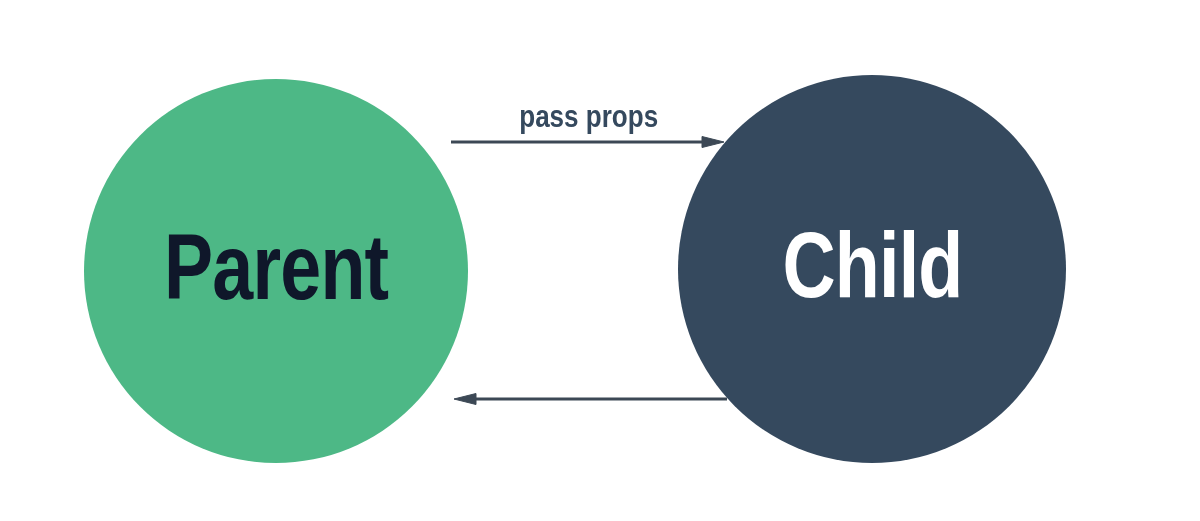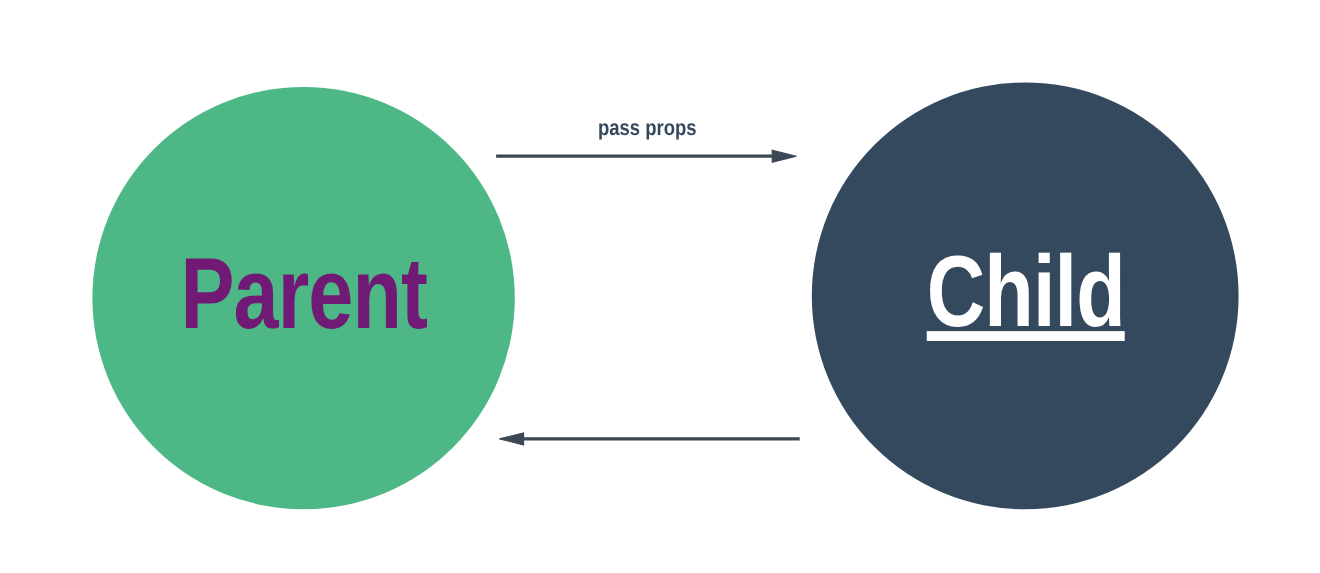--- a/index.html
+++ b/index.html
@@ -22,42 +22,41 @@
     align-items: center;
     justify-content: center;
   }
   .node-parent {
     left: 84px;
     top: 79px;
     width: 384px;
     height: 384px;
   }
   .node-child {
-    left: 738px;
+    left: 678px;
     top: 75px;
     width: 388px;
     height: 388px;
-    text-decoration: underline;
   }
   .node-label {
     display: inline-block;
     font-size: 92px;
     font-weight: bold;
     line-height: 1;
     transform: scaleX(0.80);
     transform-origin: 50% 50%;
     letter-spacing: -1px;
     white-space: nowrap;
     padding-bottom: 8px; 
   }
   .edge-label {
     position: absolute;
     width: 277px;
     text-align: center;
-    font-size: 20px;
+    font-size: 31px;
     font-weight: bold;
     line-height: 30px;
     white-space: nowrap;
   }
   .edge-label > span {
     display: inline-block;
     transform: scaleX(0.84);
     transform-origin: 50% 50%;
     letter-spacing: 0px;
   }
@@ -80,21 +79,21 @@
   .arrow-bottom {
     left: 452px;
     top: 389px;
   }
 </style>
 </head>
 <body>
 
 <div class="canvas">
 
-  <div class="node node-parent" style="background-color: rgb(77, 184, 134); color: #701a75;">
+  <div class="node node-parent" style="background-color: rgb(77, 184, 134); color: #0f172a;">
     <span class="node-label">Parent</span>
   </div>
 
   <div class="node node-child" style="background-color: rgb(53, 73, 94); color: rgb(255, 255, 255);">
     <span class="node-label">Child</span>
   </div>
 
   <div class="edge-label edge-label-top" style="color: rgb(53, 73, 94);">
     <span>pass props</span>
   </div>

